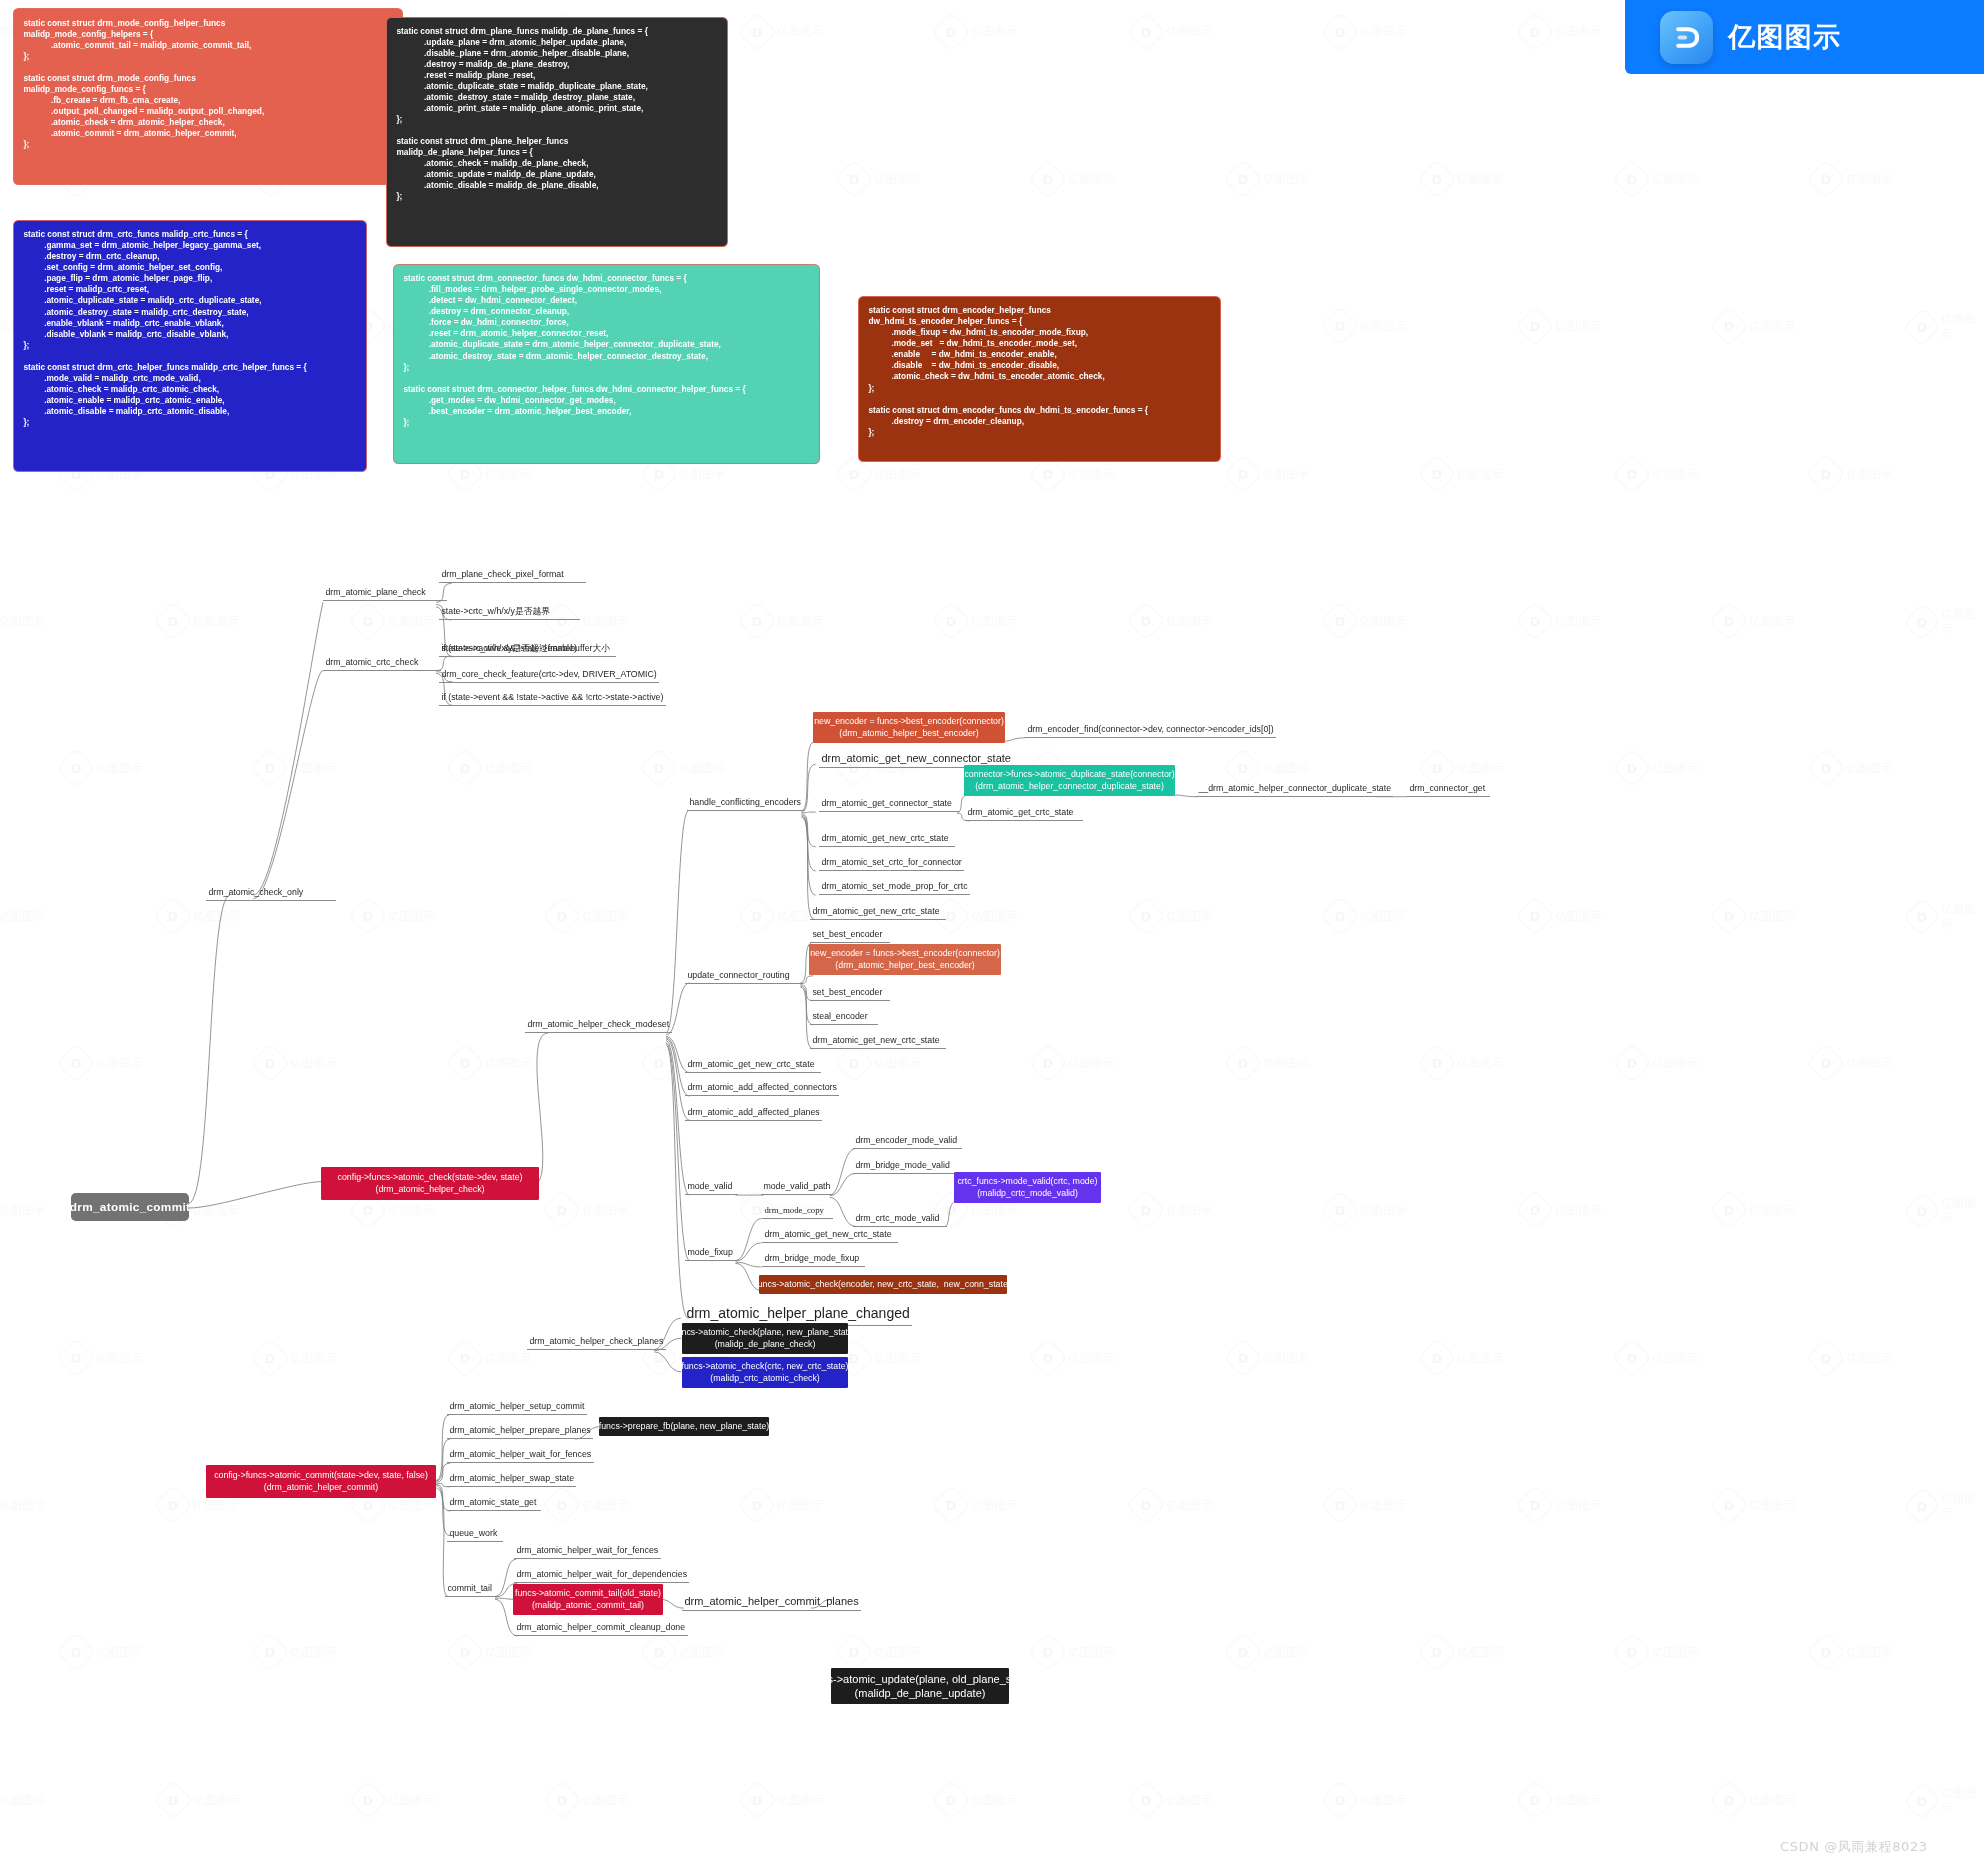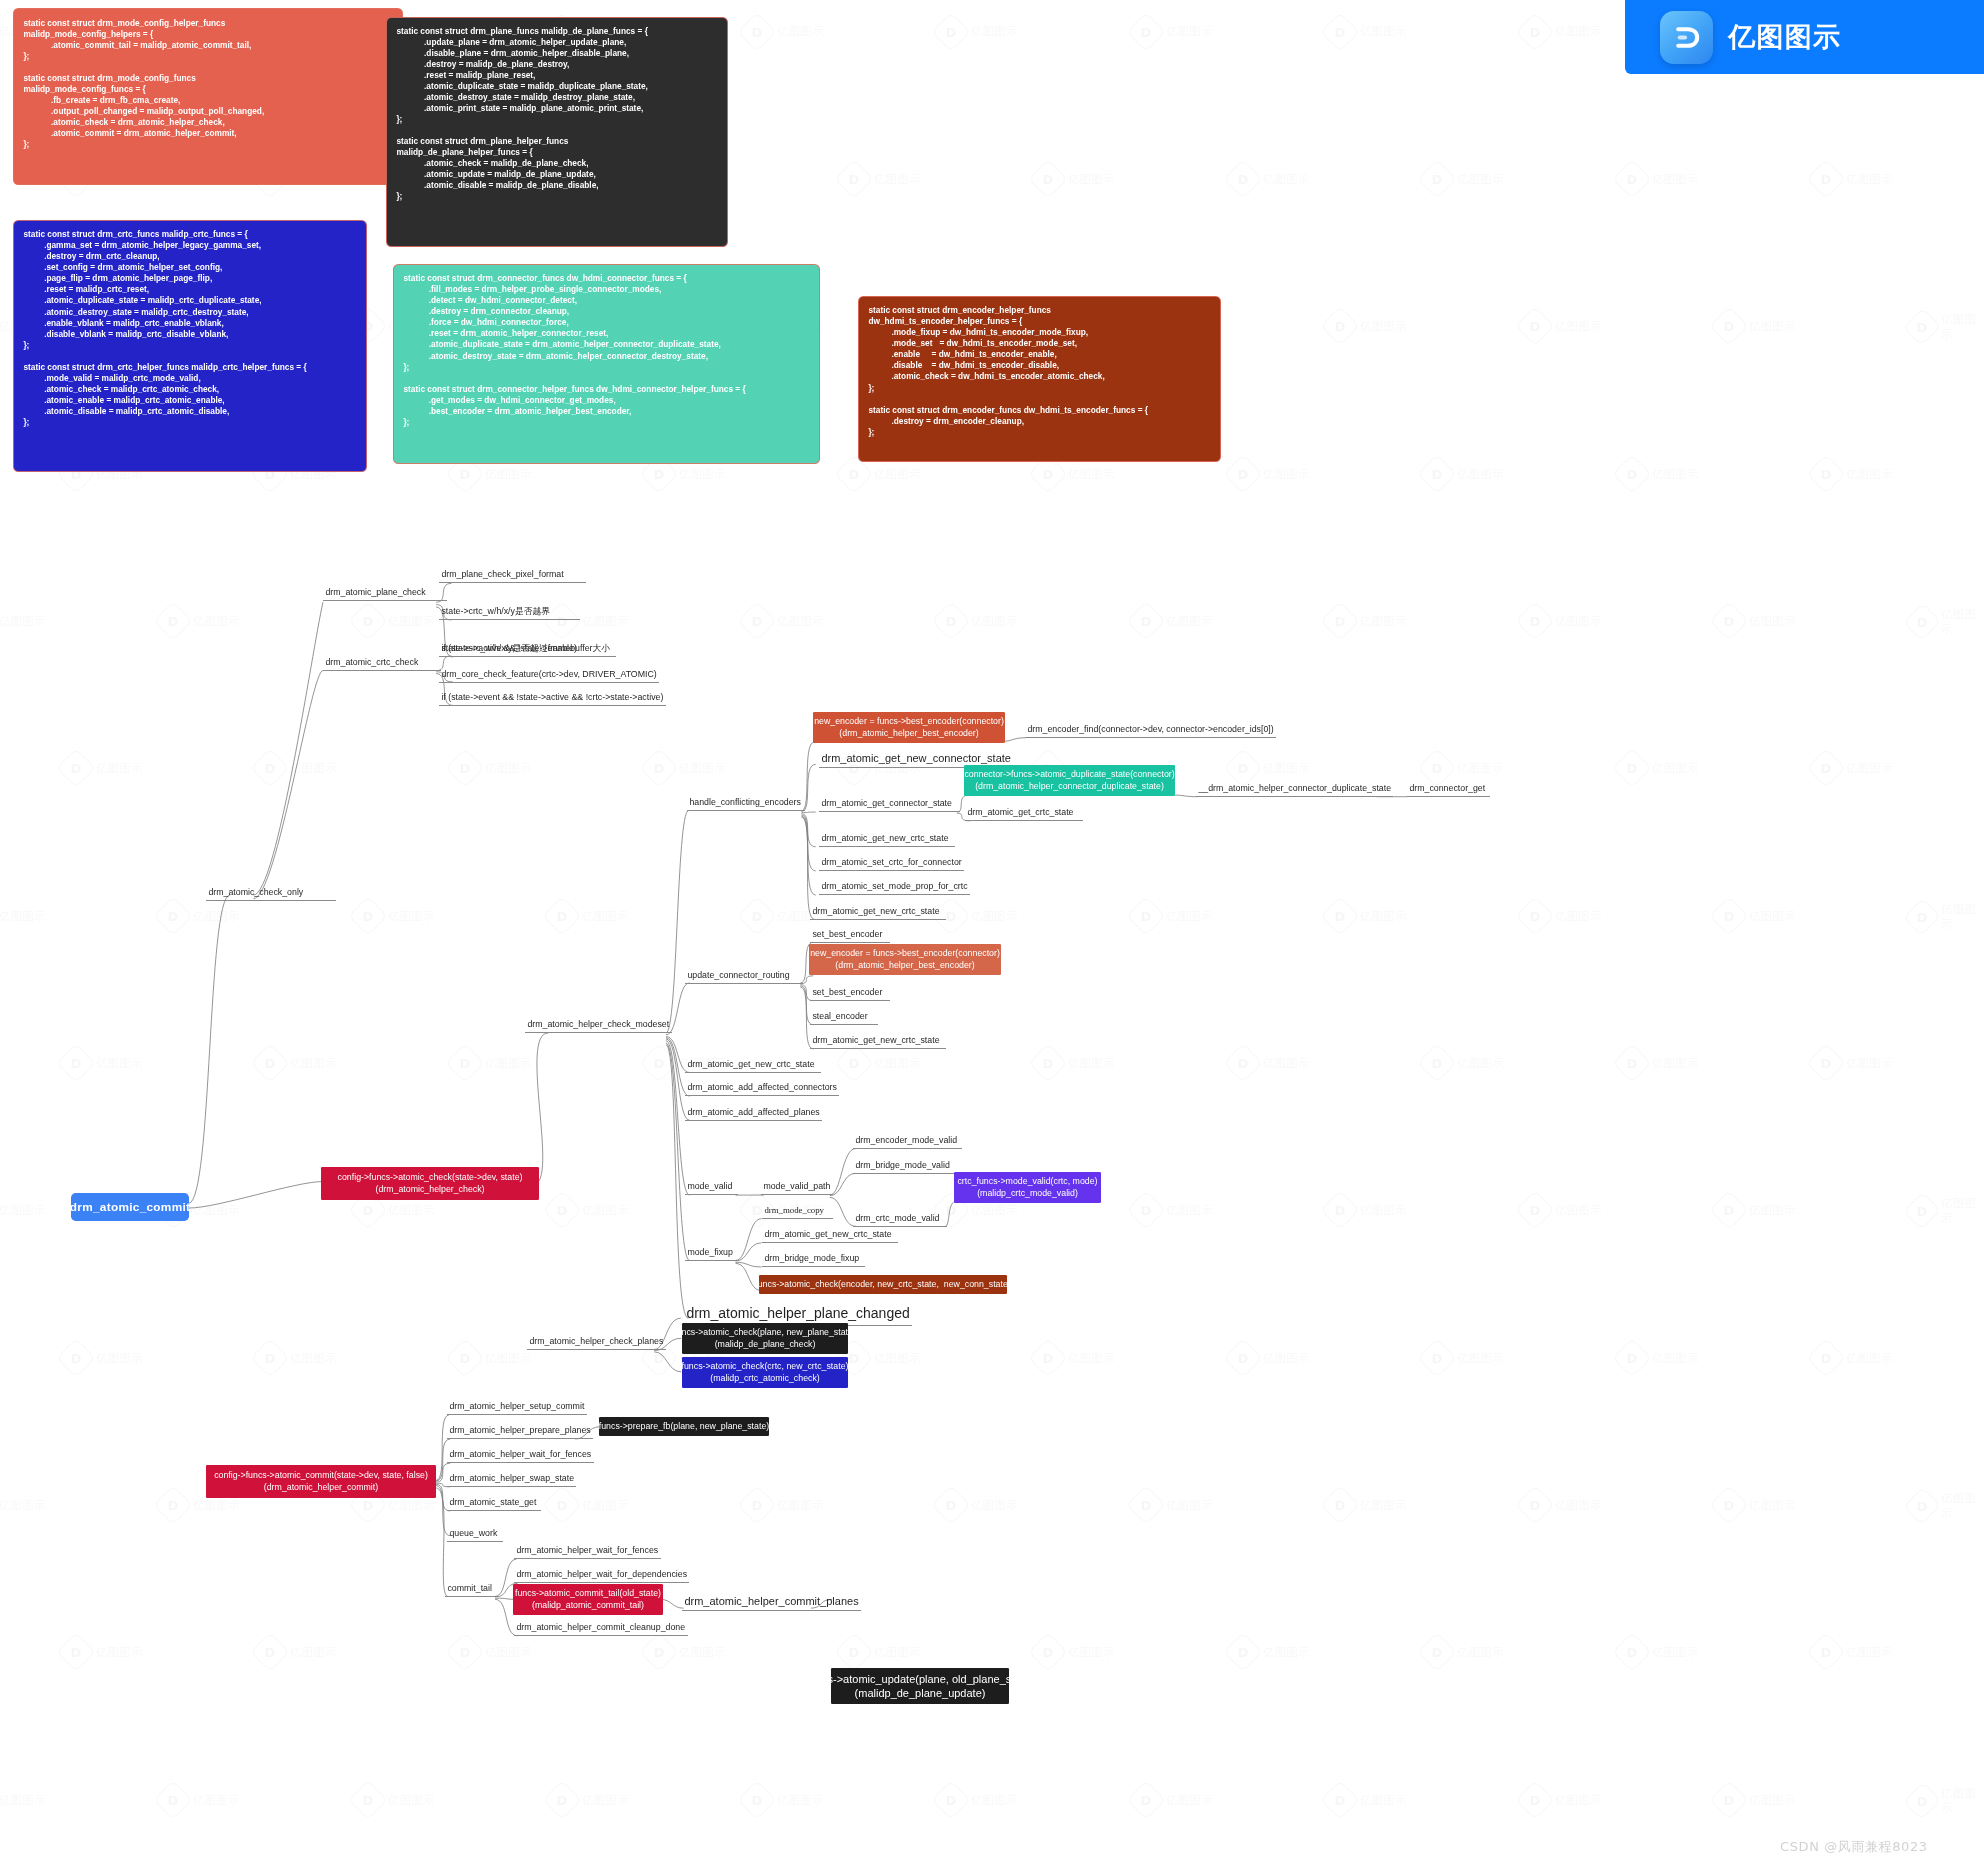--- a/index.html
+++ b/index.html
@@ -994,21 +994,21 @@
       <path d="M 976,2442 C 996,2442 996,2421 1018,2421" fill="none" stroke="#7d7d7d" stroke-width="1.4"></path>
       <path d="M 840,2709 C 862,2709 854,2646 876,2646" fill="none" stroke="#7d7d7d" stroke-width="1.4"></path>
       <path d="M 840,2710 C 864,2710 854,2687 878,2687" fill="none" stroke="#7d7d7d" stroke-width="1.4"></path>
       <path d="M 840,2712 C 864,2712 854,2714 878,2714" fill="none" stroke="#7d7d7d" stroke-width="1.4"></path>
       <path d="M 840,2714 C 864,2714 854,2776 878,2776" fill="none" stroke="#7d7d7d" stroke-width="1.4"></path>
       <path d="M 1120,2714 C 1140,2714 1140,2729 1160,2729" fill="none" stroke="#7d7d7d" stroke-width="1.4"></path>
       <path d="M 1376,2729 C 1396,2729 1390,2714 1412,2714" fill="none" stroke="#7d7d7d" stroke-width="1.4"></path>
     </svg>
 
   <div id="map">
-      <div class="node fill root" style="left: 71px; top: 1193px; min-width: 118px; font-size: 11.8px; background: #3b82f6; width: 118px; min-height: 27px; display: flex; align-items: center; justify-content: center;">drm_atomic_commit</div>
+      <div class="node fill root" style="left: 71px; top: 1193px; min-width: 118px; font-size: 11.8px; background: #737373; width: 118px; min-height: 27px; display: flex; align-items: center; justify-content: center;">drm_atomic_commit</div>
       <div class="node plain" style="left: 206px; top: 886px; min-width: 130px; font-size: 8.8px;">drm_atomic_check_only</div>
       <div class="node fill" style="left: 321px; top: 1167px; min-width: 218px; font-size: 8.8px; background: rgb(208, 18, 58); width: 218px; min-height: 33px; display: flex; align-items: center; justify-content: center;">config-&gt;funcs-&gt;atomic_check(state-&gt;dev, state)
 (drm_atomic_helper_check)</div>
       <div class="node fill" style="left: 206px; top: 1465px; min-width: 230px; font-size: 8.8px; background: rgb(208, 18, 58); width: 230px; min-height: 33px; display: flex; align-items: center; justify-content: center;">config-&gt;funcs-&gt;atomic_commit(state-&gt;dev, state, false)
 (drm_atomic_helper_commit)</div>
       <div class="node plain" style="left: 323px; top: 586px; min-width: 124px; font-size: 8.8px;">drm_atomic_plane_check</div>
       <div class="node plain" style="left: 439px; top: 568px; min-width: 147px; font-size: 8.8px;">drm_plane_check_pixel_format</div>
       <div class="node plain" style="left: 439px; top: 605px; min-width: 141px; font-size: 8.8px;">state-&gt;crtc_w/h/x/y是否越界</div>
       <div class="node plain" style="left: 439px; top: 642px; min-width: 177px; font-size: 8.8px;">state-&gt;src_w/h/x/y是否超过framebuffer大小</div>
       <div class="node plain" style="left: 323px; top: 656px; min-width: 118px; font-size: 8.8px;">drm_atomic_crtc_check</div>

